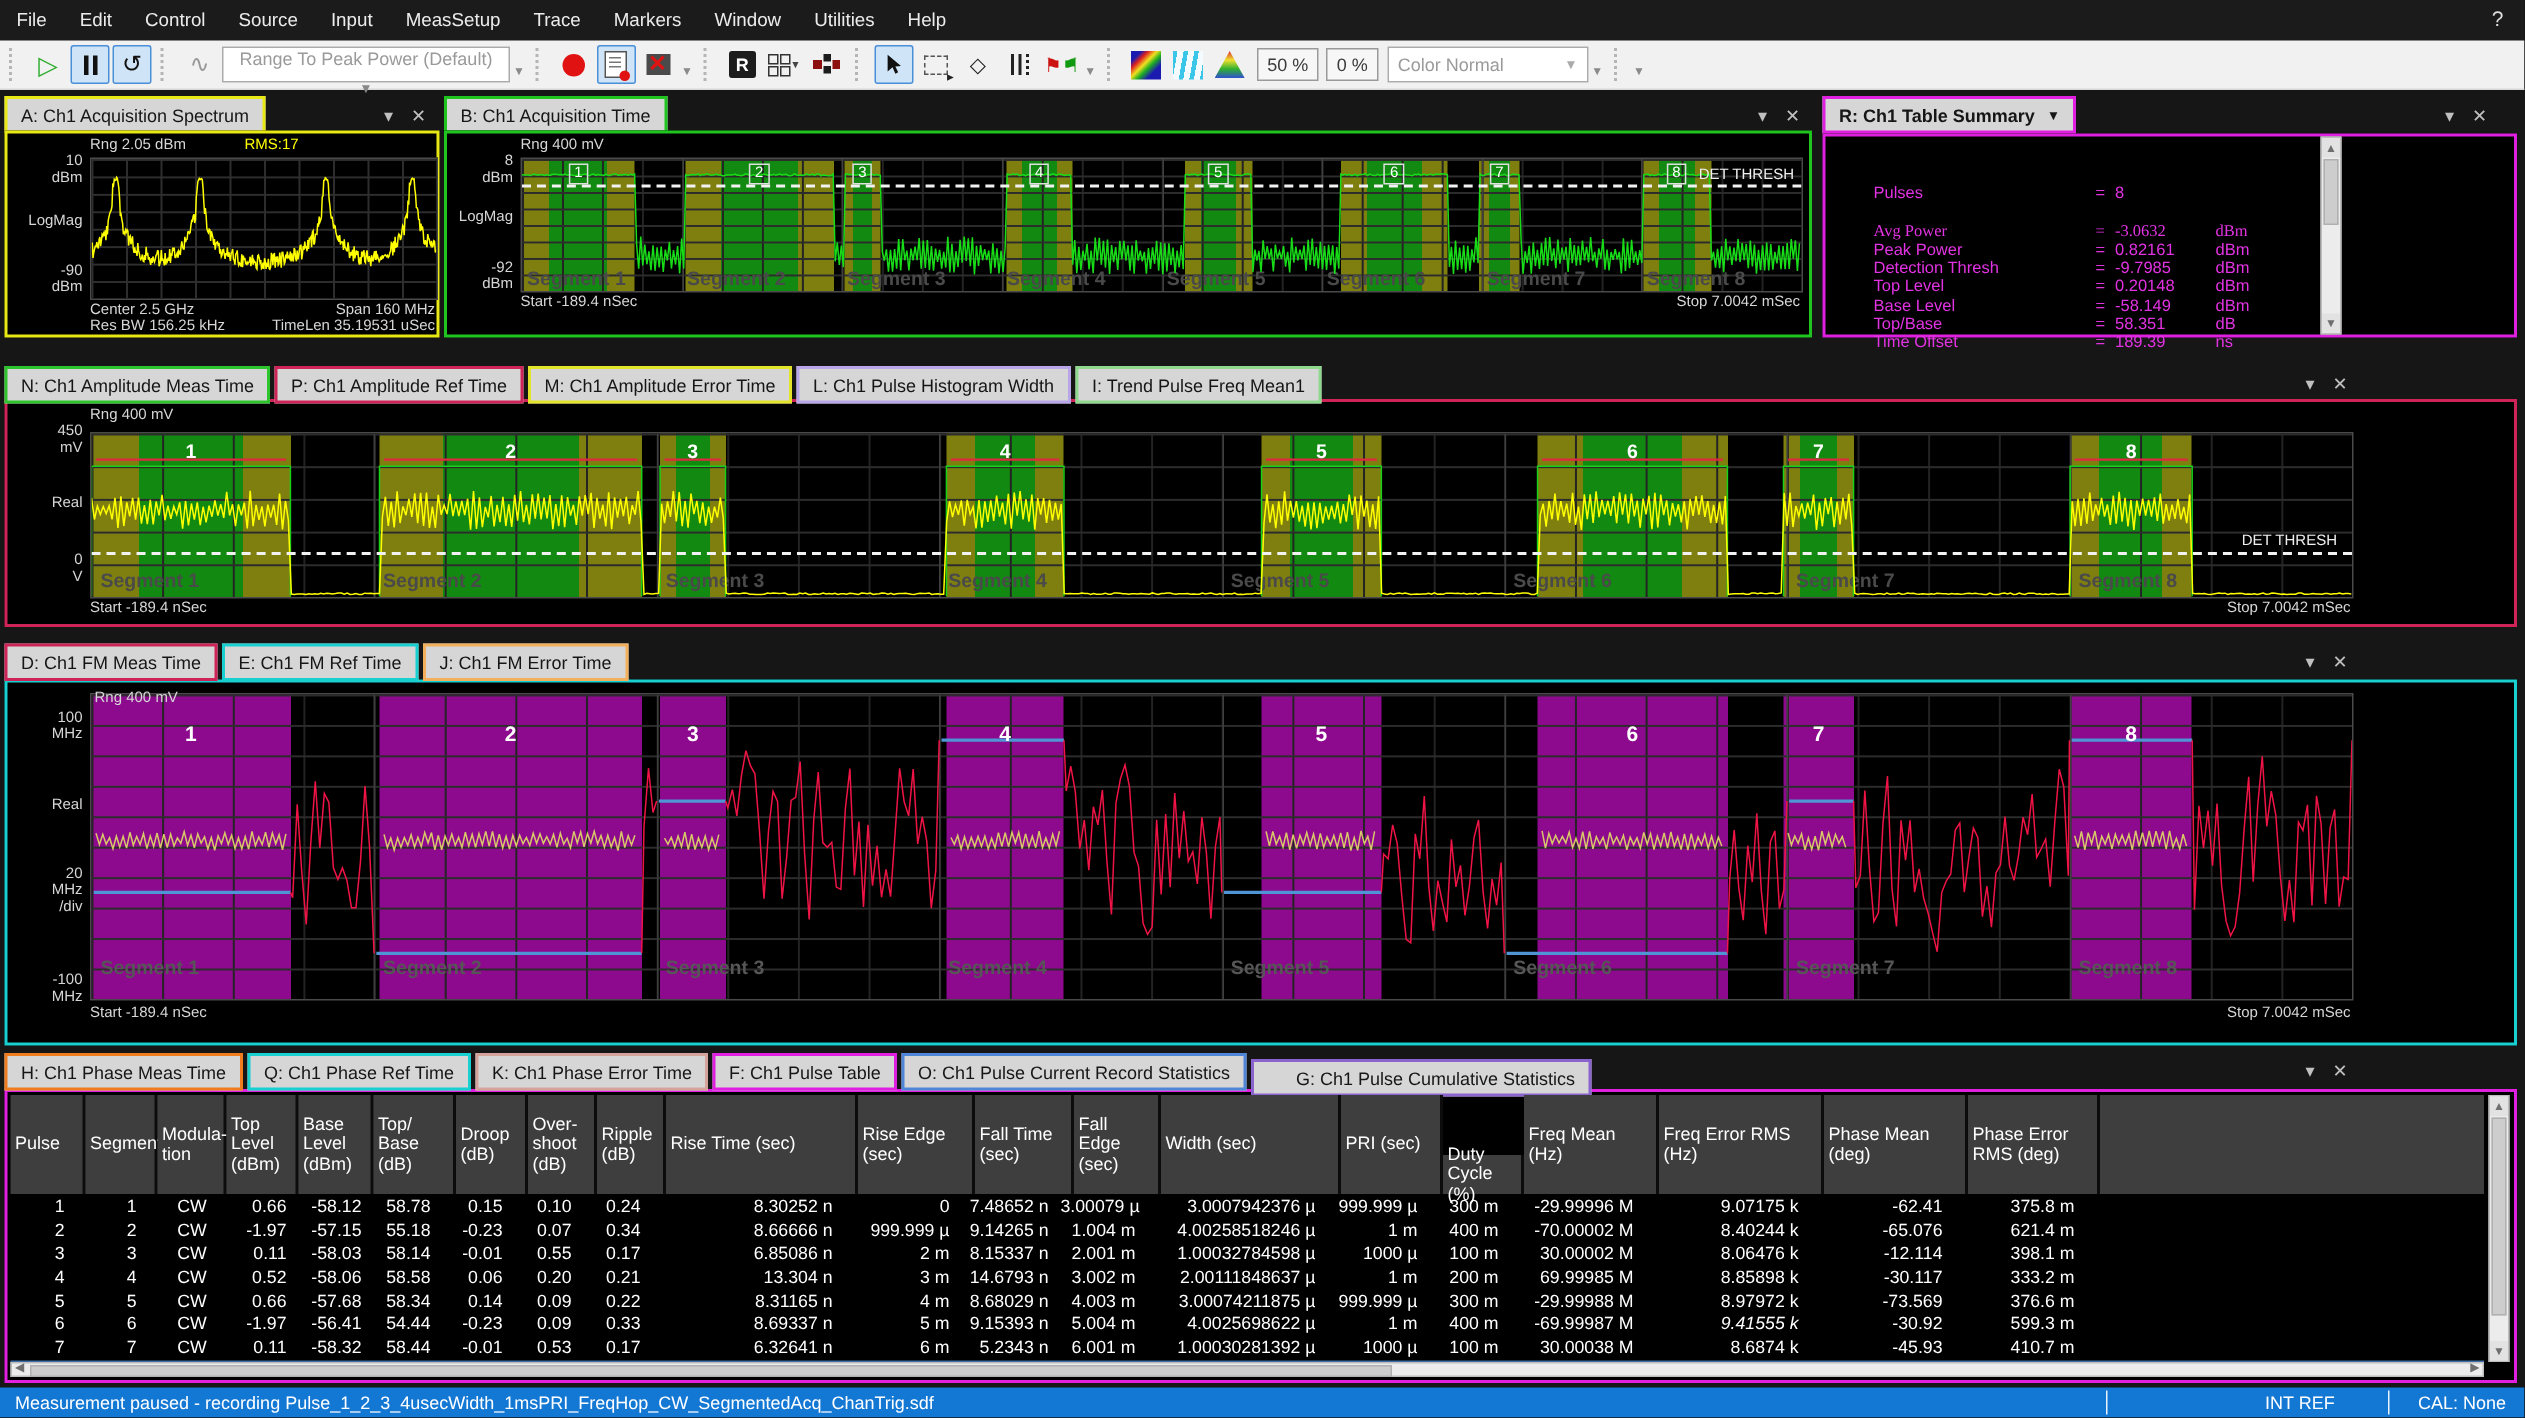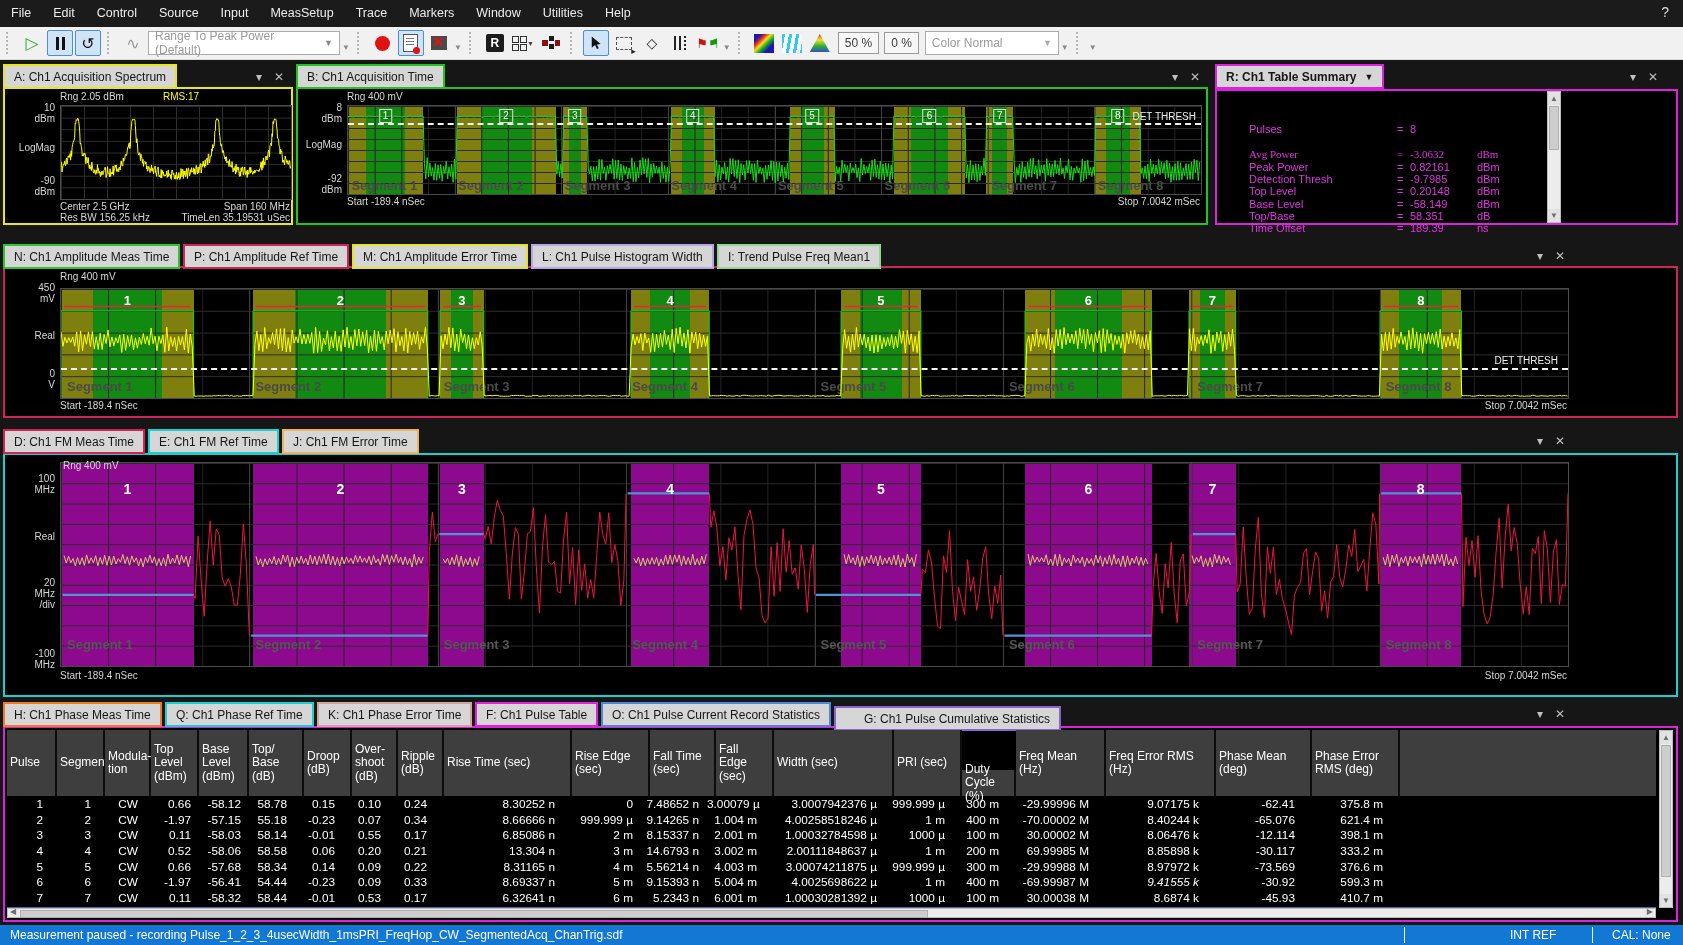--- a/index.html
+++ b/index.html
@@ -107,21 +107,21 @@
           <i></i>
         </span>
       </div>
     <div class="tbtn sel">
         <span style="font-size:16px;color:#111;">↺</span>
       </div>
     <div class="grip"></div>
     <div class="tbtn">
         <span style="color:#999;font-size:16px;">∿</span>
       </div>
-    <div class="ddbox" style="width:178px;">
+    <div class="ddbox" style="width:178px;flex-direction:column;">
       <span style="flex:1;">Range To Peak Power (Default)</span>
       <span style="color:#888;font-size:9px;">▼</span>
     </div>
     <span class="tinydd">▼</span>
     <div class="grip"></div>
     <div class="tbtn">
         <span style="width:15px;height:15px;border-radius:50%;background:#e01212;display:block;"></span>
       </div>
     <div class="tbtn sel">
         <span class="docicon"></span>
@@ -575,21 +575,21 @@
           <div class="tc r" style="width: 48px; padding-right: 14px;">5</div>
           <div class="tc c" style="width: 46px;">CW</div>
           <div class="tc r" style="width: 48px;">0.66</div>
           <div class="tc r" style="width: 50px;">-57.68</div>
           <div class="tc r" style="width: 46px;">58.34</div>
           <div class="tc r" style="width: 48px;">0.14</div>
           <div class="tc r" style="width: 46px;">0.09</div>
           <div class="tc r" style="width: 46px;">0.22</div>
           <div class="tc r" style="width: 128px;">8.31165 n</div>
           <div class="tc r" style="width: 78px;">4 m</div>
-          <div class="tc r" style="width: 66px;">5.56214 n</div>
+          <div class="tc r" style="width: 66px;">8.68029 n</div>
           <div class="tc r" style="width: 58px;">4.003 m</div>
           <div class="tc r" style="width: 120px;">3.00074211875 µ</div>
           <div class="tc r" style="width: 68px;">999.999 µ</div>
           <div class="tc r" style="width: 54px;">300 m</div>
           <div class="tc r" style="width: 90px;">-29.99988 M</div>
           <div class="tc r" style="width: 110px;">8.97972 k</div>
           <div class="tc r" style="width: 96px;">-73.569</div>
           <div class="tc r" style="width: 88px;">376.6 m</div>
         </div>
         <div class="trow">

